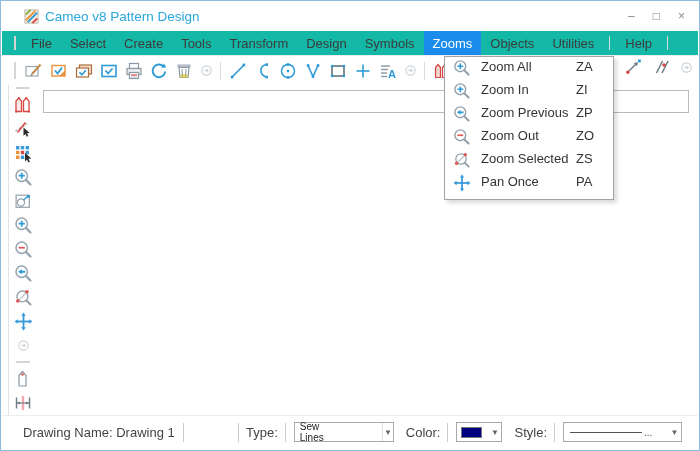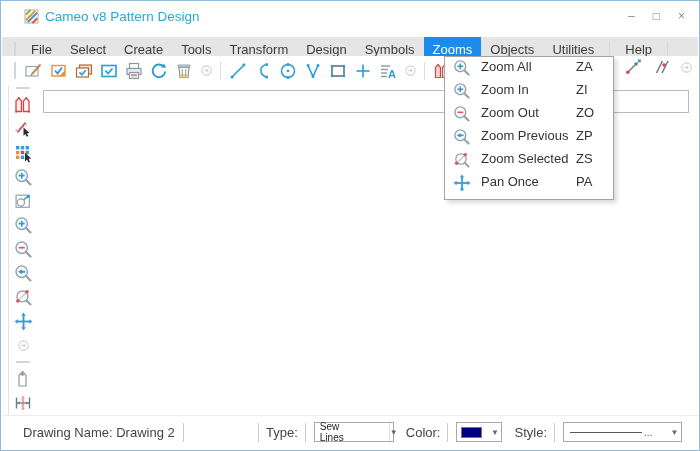--- a/index.html
+++ b/index.html
@@ -7,21 +7,21 @@
   .window { position:absolute; inset:0; width:700px; height:451px; background:#fff; border:1px solid #8ebcdc; overflow:hidden; }
 
   
   .titlebar { position:absolute; left:12px; top:0; right:0; height:30px; display:flex; align-items:center; padding-left:11px; background:#fff; }
   .app-icon { width:15px; height:15px; margin-right:6px; }
   .title-text { color:#2aa7dc; font-size:13.5px; }
   .win-controls { position:absolute; right:14px; top:0; height:30px; display:flex; align-items:center; gap:18px; color:#8a8a8a; font-size:12px; }
   .win-controls span { cursor:default; line-height:1; }
 
   
-  .menubar { position:absolute; left:1px; right:1px; top:36px; height:25px; display:flex; align-items:stretch; font-size:13px; color:#3b3b3b; background:#e5e5e5; border-bottom:1px solid #ececec; }
+  .menubar { position:absolute; left:1px; right:1px; top:30px; height:25px; display:flex; align-items:stretch; font-size:13px; color:#3b3b3b; background:#14b8a6; border-bottom:1px solid #ececec; }
   .menubar-grip { width:2px; background:#d5d5d5; margin:5px 6px 5px 12px; }
   .menu-item { display:flex; align-items:center; padding:0 9px; white-space:nowrap; }
   .menu-item.active { background:#1b8ceb; color:#fff; }
   .mb-sep { width:1px; background:#d9d9d9; margin:5px 6px; }
 
   
   .toolbar { position:absolute; left:1px; right:1px; top:55px; height:29px; display:flex; align-items:center; padding-left:12px; gap:5px; background:#fff; }
   .tgrip { width:2px; height:17px; background:#d5d5d5; margin-right:3px; }
   .tbtn { width:20px; height:20px; display:flex; align-items:center; justify-content:center; flex:none; }
   .tbtn.small { width:14px; }
@@ -42,21 +42,21 @@
   .zitem { height:23px; display:flex; align-items:flex-start; padding-left:7px; font-size:13px; color:#333; }
   .zitem .zicon { width:20px; display:flex; justify-content:center; }
   .zlabel { margin-left:9px; }
   .zshortcut { margin-left:auto; margin-right:13px; width:24px; }
 
   
   .statusbar { position:absolute; left:1px; right:1px; bottom:2px; height:33px; display:flex; align-items:center; padding:0 16px 0 21px; font-size:13px; color:#444; background:#fff; border-top:1px solid #ededed; }
   .sdiv { width:1px; height:19px; background:#ccc; flex:none; }
   .combo { height:20px; background:#fff; border:1px solid #a9a9a9; display:flex; align-items:center; flex:none; }
   .combo .arrow { margin-left:auto; width:13px; text-align:center; color:#666; font-size:8px; border-left:1px solid #e0e0e0; align-self:stretch; display:flex; align-items:center; justify-content:center; }
-  .combo-type { width:80px; font-size:10px; padding-left:5px; color:#222;gap:45px; }
+  .combo-type { width:100px; font-size:10px; padding-left:5px; color:#222;gap:45px; }
   .combo-color { width:46px; padding-left:4px; }
   .swatch { width:21px; height:11px; background:#000080; border:1px solid #777; }
   .combo-style { width:119px; padding-left:6px; color:#555; }
   .style-line { width:72px; border-top:1px solid #555; }
   .style-dots { font-size:10px; margin-left:2px; color:#555; }
   .sb-label { flex:none; }
 </style>
 </head>
 <body>
 
@@ -440,37 +440,37 @@
       </span>
       <span class="zlabel">Zoom In</span>
       <span class="zshortcut">ZI</span>
     </div>
 
     <div class="zitem">
       <span class="zicon">
         <svg width="18" height="18" viewBox="0 0 18 18">
           <circle cx="7.3" cy="7.3" r="5.4" fill="#fff" stroke="#93a2ad" stroke-width="1.4"></circle>
           <line x1="11.4" y1="11.4" x2="15.6" y2="15.6" stroke="#93a2ad" stroke-width="2.1" stroke-linecap="round"></line>
+          <path d="M3.8 7.3 7.5 4.9v1.5h3.1v1.8H7.5v1.5Z" fill="#2e9bd6"></path>
+        </svg>
+      </span>
+      <span class="zlabel">Zoom Previous</span>
+      <span class="zshortcut">ZP</span>
+    </div>
+
+    <div class="zitem">
+      <span class="zicon">
+        <svg width="18" height="18" viewBox="0 0 18 18">
+          <circle cx="7.3" cy="7.3" r="5.4" fill="#fff" stroke="#93a2ad" stroke-width="1.4"></circle>
+          <line x1="11.4" y1="11.4" x2="15.6" y2="15.6" stroke="#93a2ad" stroke-width="2.1" stroke-linecap="round"></line>
           <path d="M4.4 7.3h5.8" stroke="#e25555" stroke-width="1.6"></path>
         </svg>
       </span>
       <span class="zlabel">Zoom Out</span>
       <span class="zshortcut">ZO</span>
-    </div>
-
-    <div class="zitem">
-      <span class="zicon">
-        <svg width="18" height="18" viewBox="0 0 18 18">
-          <circle cx="7.3" cy="7.3" r="5.4" fill="#fff" stroke="#93a2ad" stroke-width="1.4"></circle>
-          <line x1="11.4" y1="11.4" x2="15.6" y2="15.6" stroke="#93a2ad" stroke-width="2.1" stroke-linecap="round"></line>
-          <path d="M3.8 7.3 7.5 4.9v1.5h3.1v1.8H7.5v1.5Z" fill="#2e9bd6"></path>
-        </svg>
-      </span>
-      <span class="zlabel">Zoom Previous</span>
-      <span class="zshortcut">ZP</span>
     </div>
 
     <div class="zitem">
       <span class="zicon">
         <svg width="18" height="18" viewBox="0 0 18 18">
           <circle cx="8" cy="8" r="5.2" fill="#fff" stroke="#93a2ad" stroke-width="1.3"></circle>
           <line x1="11.8" y1="11.8" x2="15.6" y2="15.6" stroke="#93a2ad" stroke-width="2" stroke-linecap="round"></line>
           <line x1="4.5" y1="11.5" x2="11.5" y2="4.5" stroke="#b9c3ca" stroke-width="1.1"></line>
           <circle cx="12.3" cy="3.6" r="1.7" fill="#e25555"></circle>
           <circle cx="3.6" cy="12.3" r="1.7" fill="#e25555"></circle>
@@ -490,21 +490,21 @@
           <polygon points="0.5,9 3.6,6.8 3.6,11.2" fill="#3a9ad9"></polygon>
           <polygon points="17.5,9 14.4,6.8 14.4,11.2" fill="#3a9ad9"></polygon>
         </svg>
       </span>
       <span class="zlabel">Pan Once</span>
       <span class="zshortcut">PA</span>
     </div>
   </div>
 
   <div class="statusbar">
-    <span class="sb-label">Drawing Name: Drawing 2</span>
+    <span class="sb-label">Drawing Name: Drawing 1</span>
     <div class="sdiv" style="margin-left:8px;"></div>
 
     <div class="sdiv" style="margin-left:auto;"></div>
     <span class="sb-label" style="margin:0 7px;">Type:</span>
     <div class="sdiv"></div>
     <div class="combo combo-type" style="margin-left:8px;">
       <span>Sew Lines</span>
       <span class="arrow">▼</span>
     </div>
 

